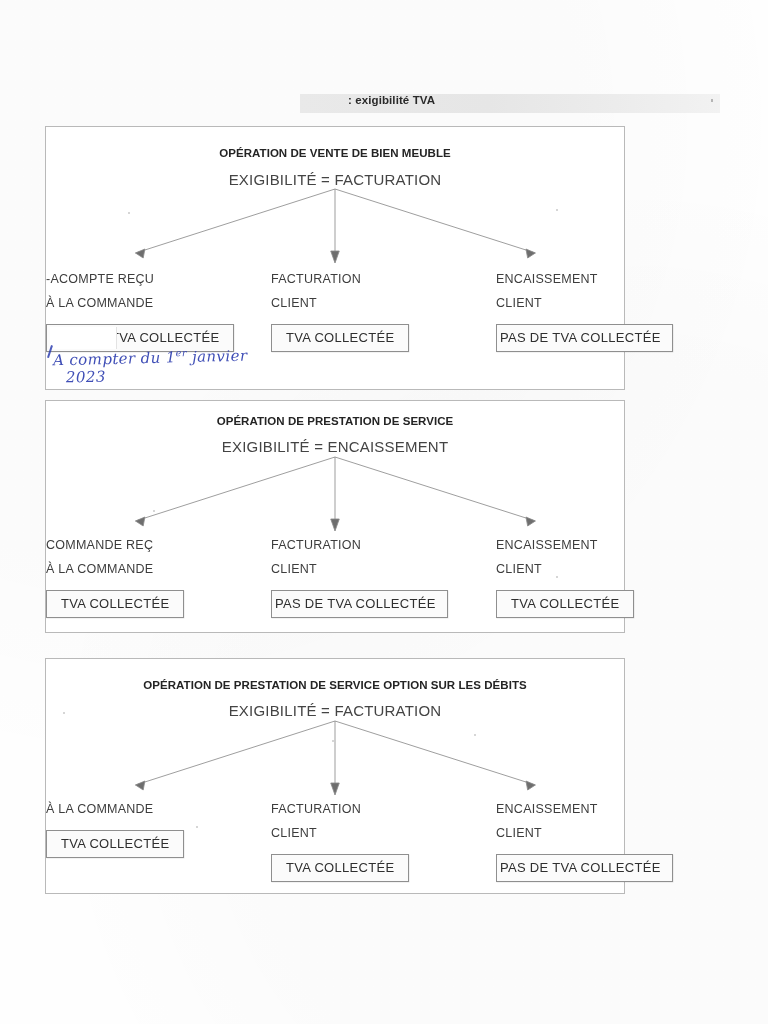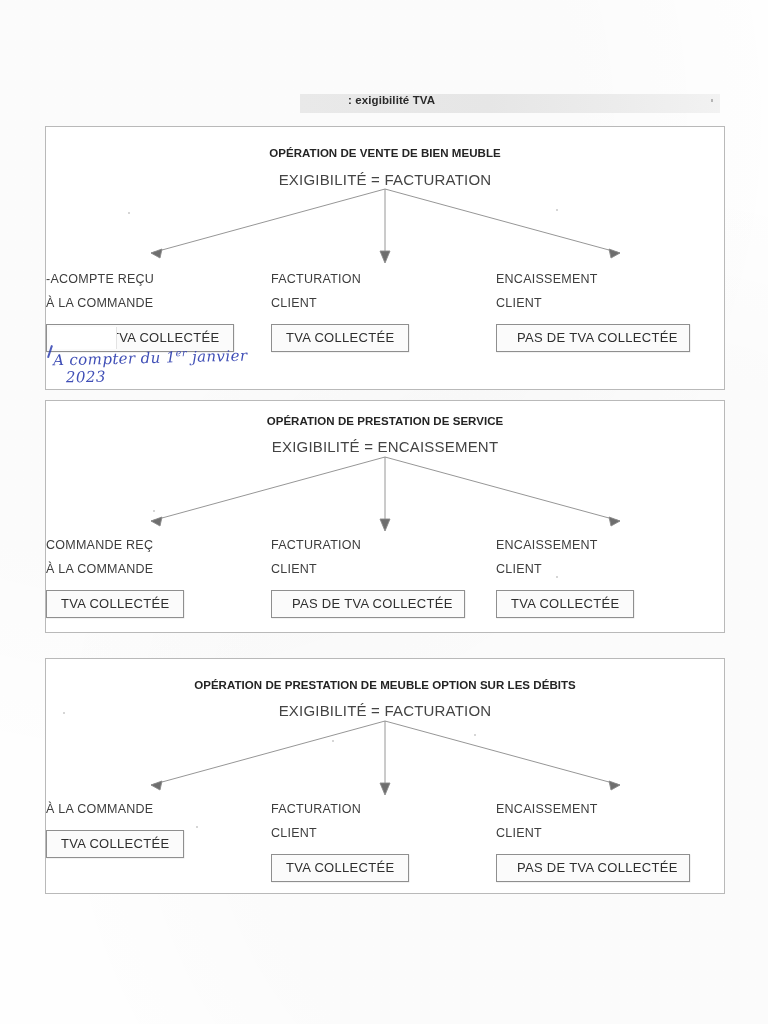--- a/index.html
+++ b/index.html
@@ -60,21 +60,21 @@
     top: 99px;
     width: 2px;
     height: 3px;
     background: #b5b5b5;
   }
 
   
   .block {
     position: absolute;
     left: 45px;
-    width: 680px;
+    width: 580px;
     border: 1px solid #b9b9b9;
     box-sizing: border-box;
     background: #ffffff;
   }
   #block-0 { top: 126px;  height: 264px; }
   #block-1 { top: 400px;  height: 233px; }
   #block-2 { top: 658px;  height: 236px; }
 
   .block-title {
     position: absolute;
@@ -143,21 +143,21 @@
     margin-top: 9px;
     padding: 5px 14px 6px 14px;
     border: 1px solid #8f8f8f;
     background: #fbfbfb;
     font-size: 13px;
     letter-spacing: 0.3px;
     color: #2f2f2f;
     white-space: nowrap;
     box-shadow: 0.5px 0.5px 0 rgba(0,0,0,0.10);
   }
-  .tva-box.wide { padding-left: 20px; padding-right: 11px; }
+  .tva-box.wide { padding-left: 3px; padding-right: 11px; }
 
   
   .tva-box.patched {
     position: relative;
     padding-left: 64px;
   }
   .tva-box.patched .whiteout {
     position: absolute;
     left: 3px;
     top: 2px;
@@ -292,21 +292,21 @@
   <div class="col right">
     <div class="col-line l1">ENCAISSEMENT</div>
     <div class="col-line">CLIENT</div>
     <div class="tva-box">
       <span>TVA COLLECTÉE</span>
     </div>
   </div>
 </div>
 
 <div class="block" id="block-2">
-  <div class="block-title">OPÉRATION DE PRESTATION DE MEUBLE OPTION SUR LES DÉBITS</div>
+  <div class="block-title">OPÉRATION DE PRESTATION DE SERVICE OPTION SUR LES DÉBITS</div>
   <div class="block-subtitle">EXIGIBILITÉ = FACTURATION</div>
 
   <svg class="arrows" viewBox="0 0 678 76" preserveAspectRatio="none">
     <g stroke="#8a8a8a" stroke-width="0.9" fill="#6e6e6e">
       <line x1="339" y1="0" x2="105" y2="64"></line>
       <polygon points="105,64 116,60 114,69"></polygon>
       <line x1="339" y1="0" x2="339" y2="68"></line>
       <polygon points="339,74 334,62 344,62"></polygon>
       <line x1="339" y1="0" x2="574" y2="64"></line>
       <polygon points="574,64 563,60 565,69"></polygon>

